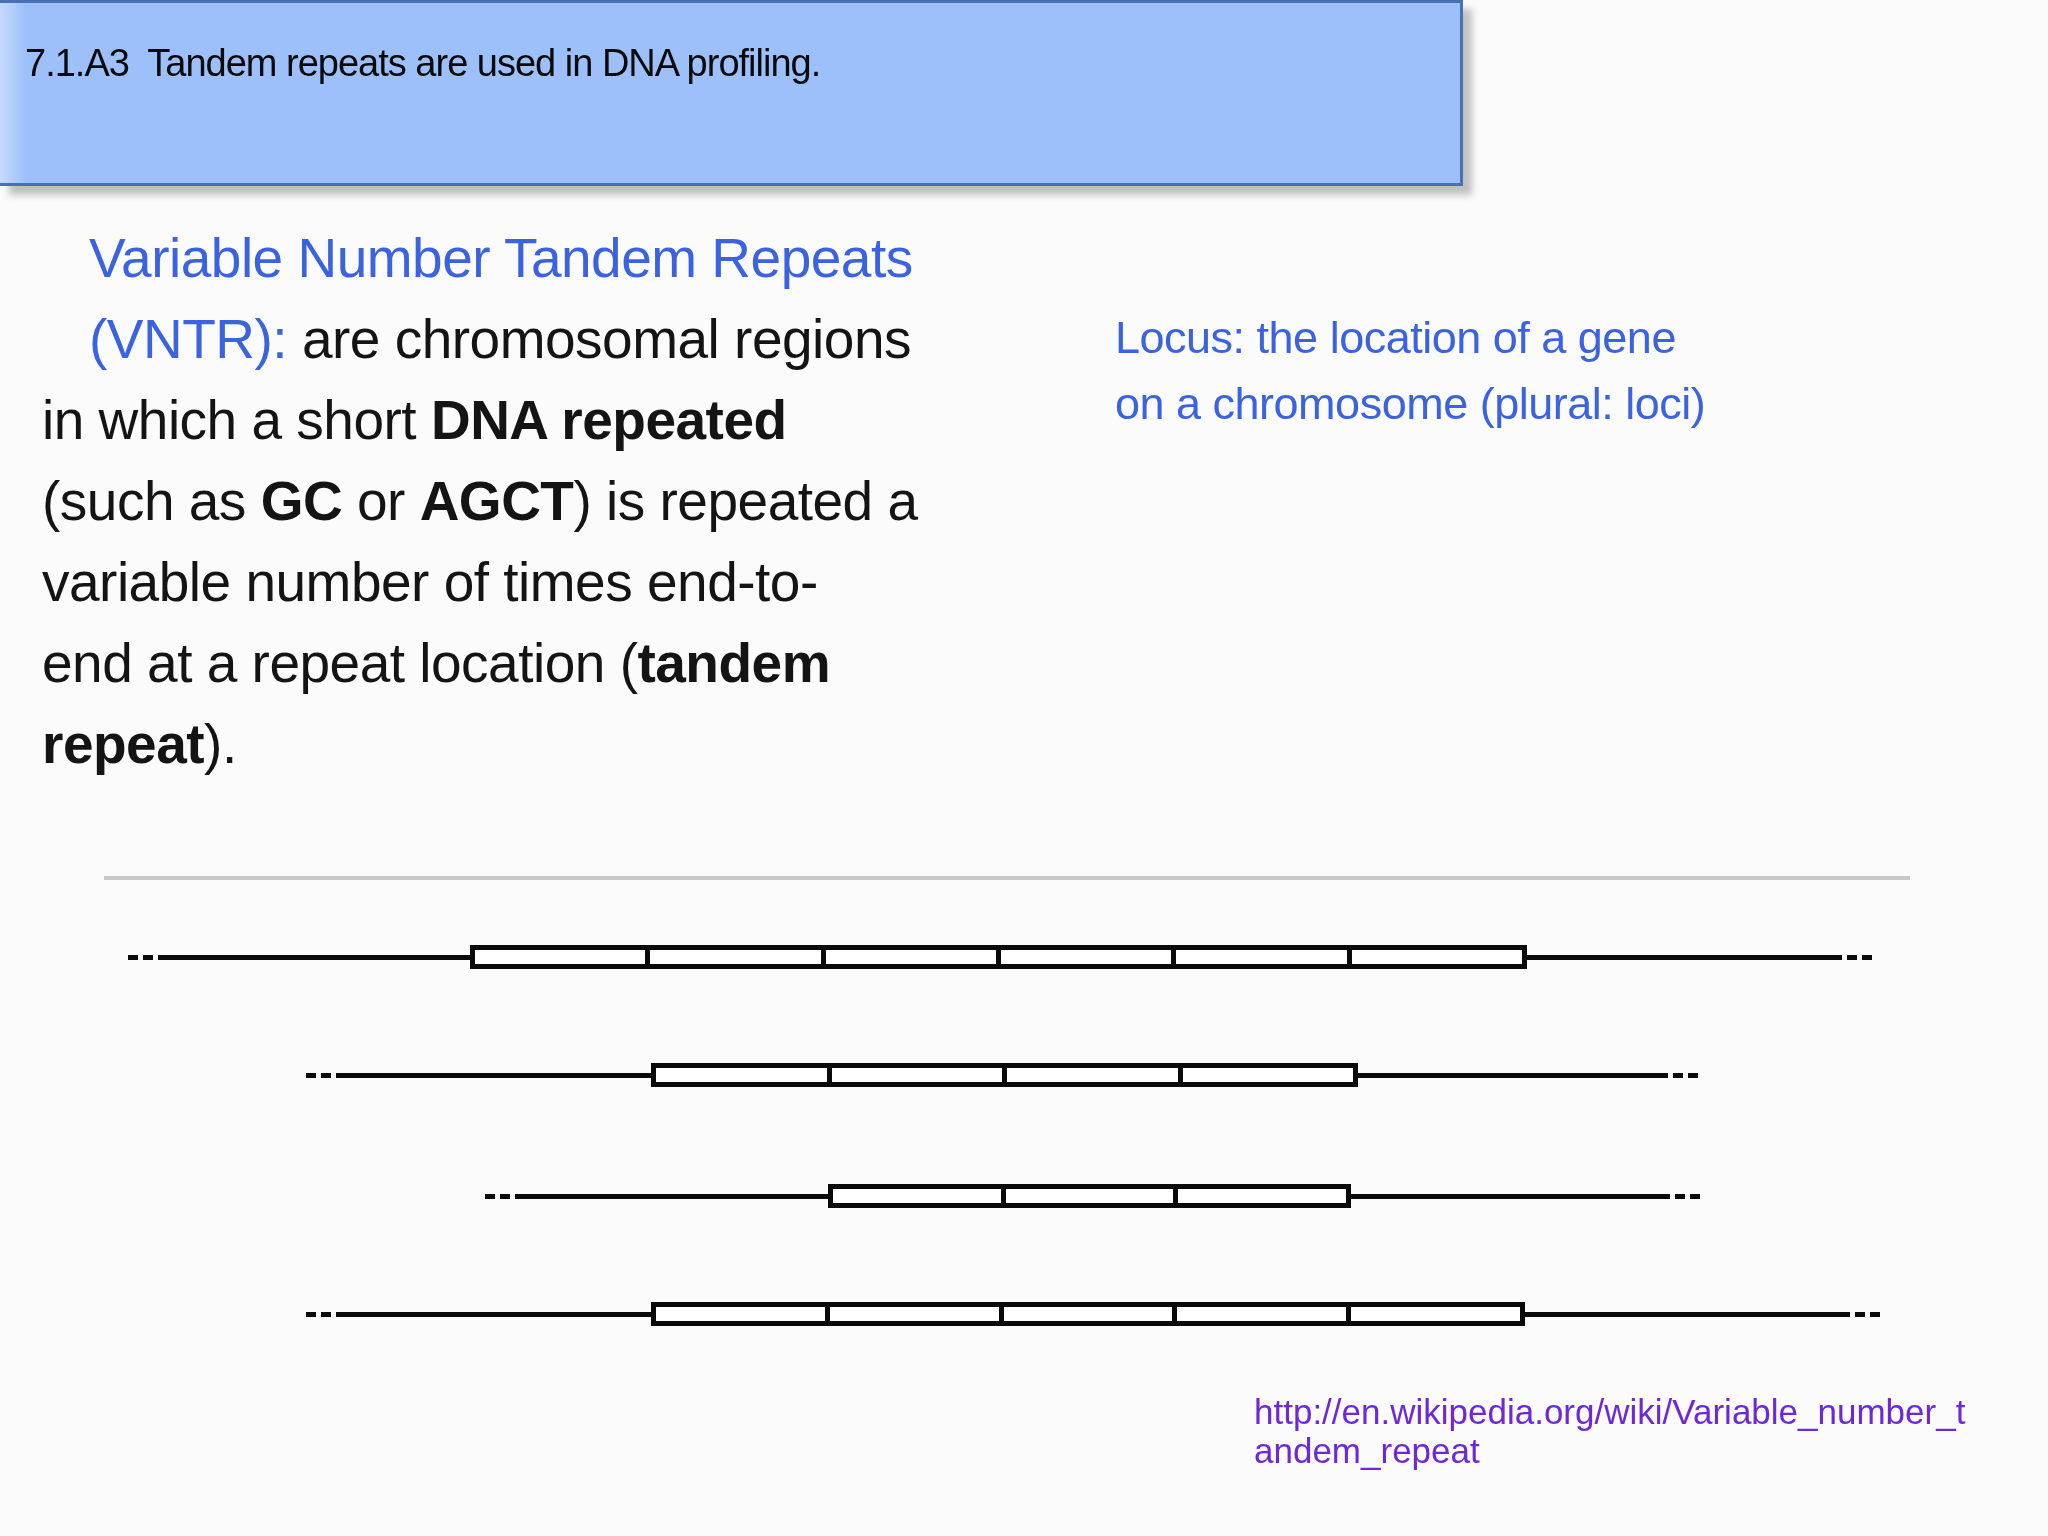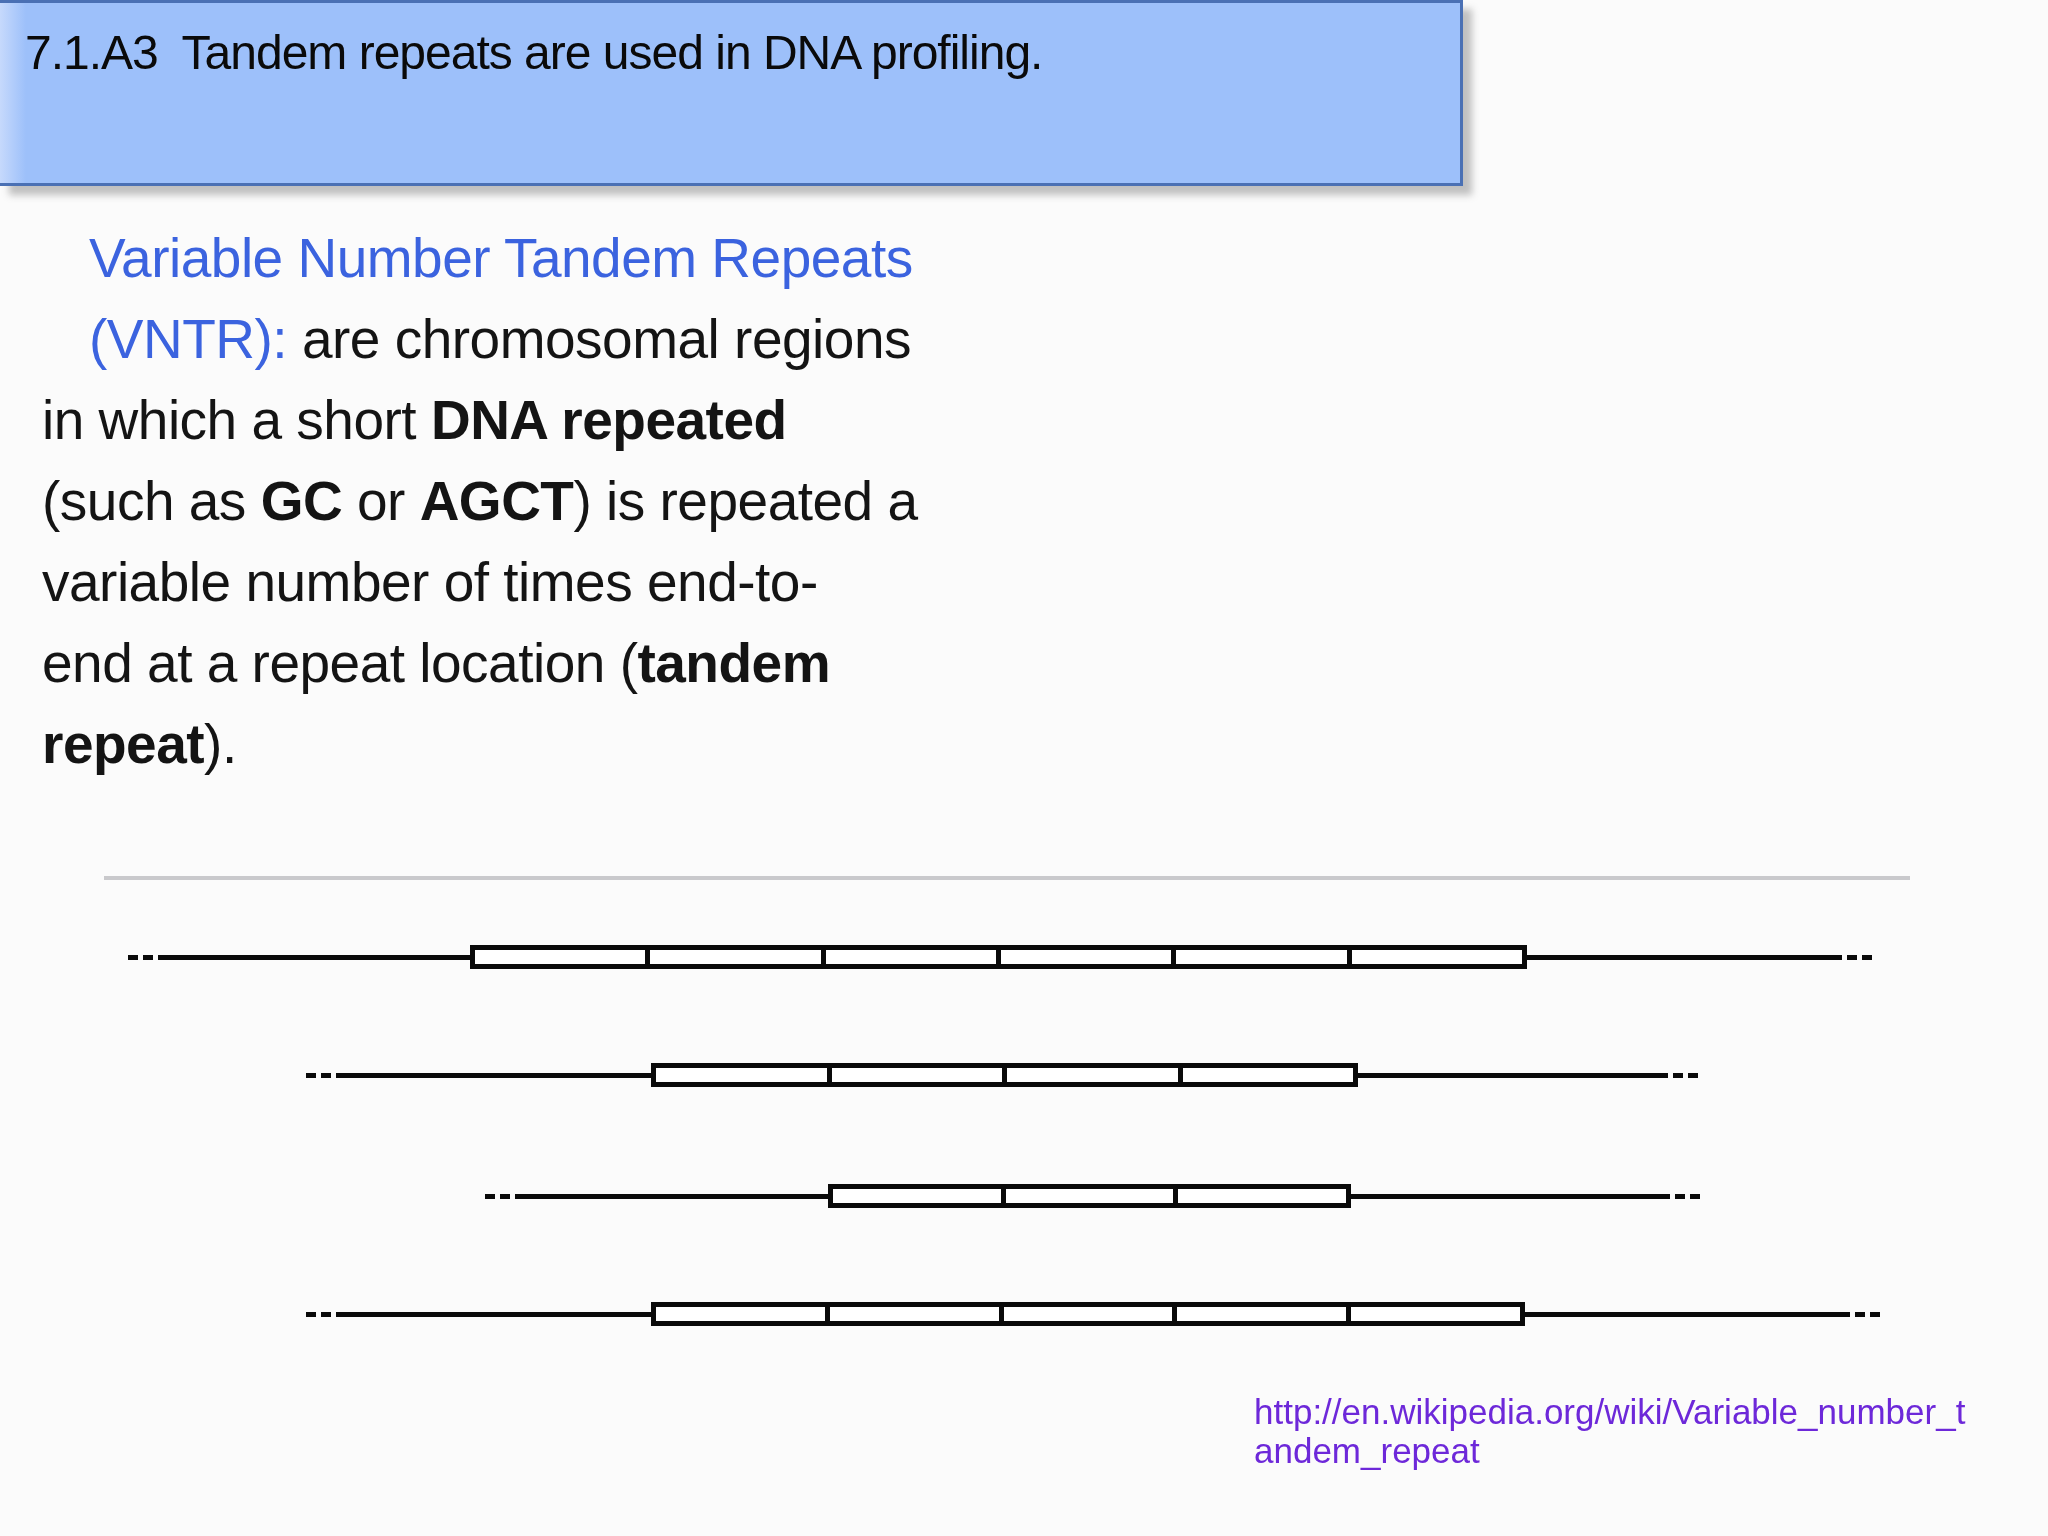--- a/index.html
+++ b/index.html
@@ -20,22 +20,22 @@
   .title-bar{
     position:absolute;left:0;top:0;
     width:1463px;height:186px;
     box-sizing:border-box;
     background:linear-gradient(90deg,#c6d9fc 0px,#9DC0FA 26px);
     border:3px solid #4A70B4;
     border-left:none;
     box-shadow:9px 9px 7px rgba(120,120,120,0.45);
   }
   .title-text{
-    position:absolute;left:25px;top:20px;
-    font-size:48px;line-height:60px;
+    position:absolute;left:25px;top:30px;
+    font-size:38px;line-height:60px;
     letter-spacing:-1px;
     color:#0a0a0a;
     white-space:pre;
   }
   
   .vntr-paragraph{
     position:absolute;left:42px;top:218px;
     font-size:55px;line-height:81px;
     letter-spacing:-0.5px;
   }
@@ -98,20 +98,24 @@
   <div class="vntr-paragraph">
     <div class="pline"><span class="seg-blue">Variable Number Tandem Repeats</span></div>
     <div class="pline"><span class="seg-blue">(VNTR): </span><span>are chromosomal regions</span></div>
     <div class="pline"><span>in which a short </span><span class="seg-bold">DNA repeated</span></div>
     <div class="pline"><span>(such as </span><span class="seg-bold">GC</span><span> or </span><span class="seg-bold">AGCT</span><span>) is repeated a</span></div>
     <div class="pline"><span>variable number of times end-to-</span></div>
     <div class="pline"><span>end at a repeat location (</span><span class="seg-bold">tandem</span></div>
     <div class="pline"><span class="seg-bold">repeat</span><span>).</span></div>
   </div>
 
+  <div class="locus-note">
+    <div>Locus: the location of a gene</div>
+    <div>on a chromosome (plural: loci)</div>
+  </div>
 
 
   <div class="divider"></div>
 
   <div>
       <div class="allele-row" style="left: 128px; top: 945px; width: 1744px;">
         <div class="dashes" style="width: 40px;"></div>
         <div class="hline" style="width: 302px;"></div>
         <div class="repeat-block" style="width: 1057px;">
           <div class="repeat-cell"></div>

